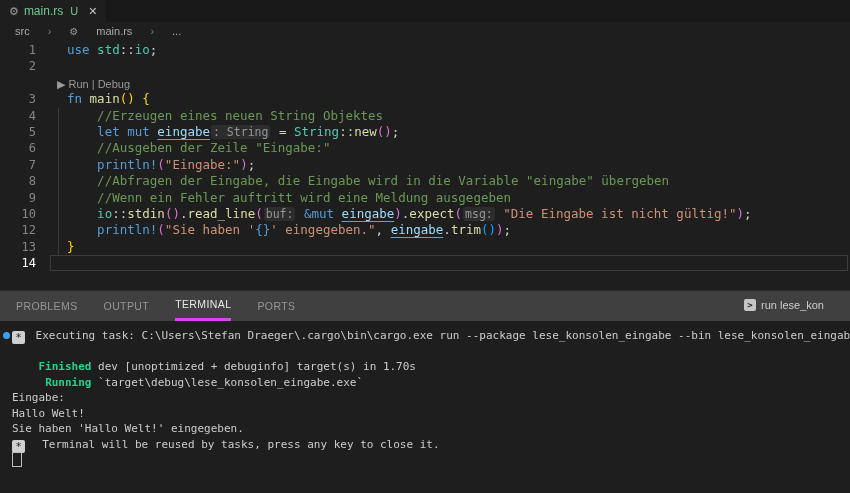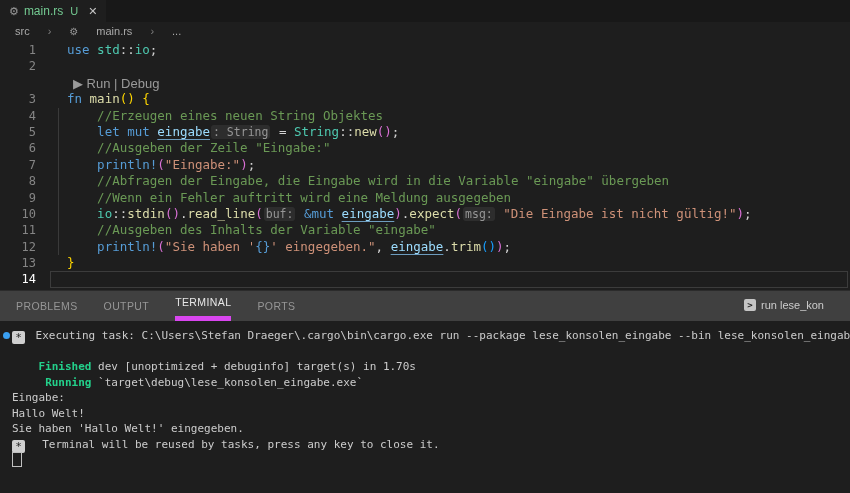--- a/index.html
+++ b/index.html
@@ -23,21 +23,21 @@
   #breadcrumb .sep{color:#7f7f7f;font-size:11px;}
   #breadcrumb .bicon{color:#9a9a9a;font-size:10px;}
 
   
   #editor{position:relative;padding-top:2px;height:248px;background:#1e1e1e;}
   .row{height:16.4px;line-height:16.4px;position:relative;white-space:pre;
        font-family:"DejaVu Sans Mono",monospace;font-size:12.5px;}
   .gut{position:absolute;left:0;width:36px;text-align:right;color:#858585;
        font-size:12px;}
   .code{position:absolute;left:67px;top:0;}
-  .lens{position:absolute;left:73px;top:1px;color:#9a9a9a;font-size:13px;
+  .lens{position:absolute;left:57px;top:1px;color:#9a9a9a;font-size:11px;
         font-family:"Liberation Sans",sans-serif;white-space:pre;}
   .row.cur .gut{color:#ffffff;}
   .row.cur .curbox{position:absolute;left:50px;right:2px;top:0;bottom:0;
         border:1px solid #3c3c3c;pointer-events:none;}
   #guide{position:absolute;left:57.5px;width:1px;background:#3a3a3a;}
 
   
   .s-kw{color:#569cd6;} .s-fn{color:#dcdcaa;} .s-ty{color:#4ec9b0;}
   .s-st{color:#ce9178;} .s-cm{color:#6a9955;} .s-pl{color:#d4d4d4;}
   .s-b1{color:#ffd700;} .s-b2{color:#da70d6;} .s-b3{color:#179fff;}
@@ -45,21 +45,21 @@
   .s-va{color:#9cdcfe;text-decoration:underline;text-decoration-thickness:1px;
         text-underline-offset:2.5px;text-decoration-color:#6d9cbe;}
   .s-hint{color:#969696;background:rgba(255,255,255,.07);border-radius:3px;
         padding:0 2px;margin:0 1px;font-size:11.5px;}
 
   
   #panelhead{height:30px;display:flex;align-items:flex-end;padding-left:16px;
              position:relative;background:#404040;border-top:1px solid #2b2b2b;}
   .ptab{font-size:10.5px;color:#969696;margin-right:26px;letter-spacing:.4px;
         padding-bottom:8px;border-bottom:1px solid transparent;cursor:default;}
-  .ptab.active{color:#e7e7e7;border-bottom:5px solid #d946ef;}
+  .ptab.active{color:#e7e7e7;border-bottom:3px solid #d946ef;}
   #task{position:absolute;left:744px;top:8px;display:flex;align-items:center;
         gap:5px;font-size:11px;color:#cccccc;white-space:nowrap;}
   #task .ricon{display:inline-block;width:12px;height:12px;background:#c5c5c5;
         color:#1e1e1e;border-radius:2px;font-size:9px;line-height:12px;
         text-align:center;font-weight:bold;font-family:"DejaVu Sans Mono",monospace;}
 
   
   #term{padding:7px 0 0 12px;font-size:11px;line-height:15.5px;color:#cccccc;
         font-family:"DejaVu Sans Mono",monospace;background:#1e1e1e;}
   .trow{white-space:pre;position:relative;height:15.5px;}
@@ -100,21 +100,20 @@
     <div class="row"><span class="gut">2</span><span class="code"></span></div>
     <div class="row"><span class="lens">▶ Run | Debug</span></div>
     <div class="row"><span class="gut">3</span><span class="code"><span class="s-kw">fn</span><span class="s-pl"> </span><span class="s-fn">main</span><span class="s-b1">()</span><span class="s-pl"> </span><span class="s-b1">{</span></span></div>
     <div class="row"><span class="gut">4</span><span class="code"><span class="s-pl">    </span><span class="s-cm">//Erzeugen eines neuen String Objektes</span></span></div>
     <div class="row"><span class="gut">5</span><span class="code"><span class="s-pl">    </span><span class="s-kw">let</span><span class="s-pl"> </span><span class="s-kw">mut</span><span class="s-pl"> </span><span class="s-va">eingabe</span><span class="s-hint">: String</span><span class="s-pl"> = </span><span class="s-ty">String</span><span class="s-pl">::</span><span class="s-fn">new</span><span class="s-b2">()</span><span class="s-pl">;</span></span></div>
     <div class="row"><span class="gut">6</span><span class="code"><span class="s-pl">    </span><span class="s-cm">//Ausgeben der Zeile "Eingabe:"</span></span></div>
     <div class="row"><span class="gut">7</span><span class="code"><span class="s-pl">    </span><span class="s-kw">println!</span><span class="s-b2">(</span><span class="s-st">"Eingabe:"</span><span class="s-b2">)</span><span class="s-pl">;</span></span></div>
     <div class="row"><span class="gut">8</span><span class="code"><span class="s-pl">    </span><span class="s-cm">//Abfragen der Eingabe, die Eingabe wird in die Variable "eingabe" übergeben</span></span></div>
     <div class="row"><span class="gut">9</span><span class="code"><span class="s-pl">    </span><span class="s-cm">//Wenn ein Fehler auftritt wird eine Meldung ausgegeben</span></span></div>
     <div class="row"><span class="gut">10</span><span class="code"><span class="s-pl">    </span><span class="s-ty">io</span><span class="s-pl">::</span><span class="s-fn">stdin</span><span class="s-b2">()</span><span class="s-pl">.</span><span class="s-fn">read_line</span><span class="s-b2">(</span><span class="s-hint">buf:</span><span class="s-pl"> </span><span class="s-kw">&amp;mut</span><span class="s-pl"> </span><span class="s-va">eingabe</span><span class="s-b2">)</span><span class="s-pl">.</span><span class="s-fn">expect</span><span class="s-b2">(</span><span class="s-hint">msg:</span><span class="s-pl"> </span><span class="s-st">"Die Eingabe ist nicht gültig!"</span><span class="s-b2">)</span><span class="s-pl">;</span></span></div>
-    <div class="row"><span class="gut">11</span><span class="code"><span class="s-pl">    </span><span class="s-cm">//Ausgeben des Inhalts der Variable "eingabe"</span></span></div>
     <div class="row"><span class="gut">12</span><span class="code"><span class="s-pl">    </span><span class="s-kw">println!</span><span class="s-b2">(</span><span class="s-st">"Sie haben '</span><span class="s-fm">{}</span><span class="s-st">' eingegeben."</span><span class="s-pl">, </span><span class="s-va">eingabe</span><span class="s-pl">.</span><span class="s-fn">trim</span><span class="s-b3">()</span><span class="s-b2">)</span><span class="s-pl">;</span></span></div>
     <div class="row"><span class="gut">13</span><span class="code"><span class="s-b1">}</span></span></div>
     <div class="row cur"><span class="gut">14</span><span class="code"></span><div class="curbox"></div></div>
   </div>
 
 <div id="panelhead">
   <div class="ptab">PROBLEMS</div>
     <div class="ptab">OUTPUT</div>
     <div class="ptab active">TERMINAL</div>
     <div class="ptab">PORTS</div>

